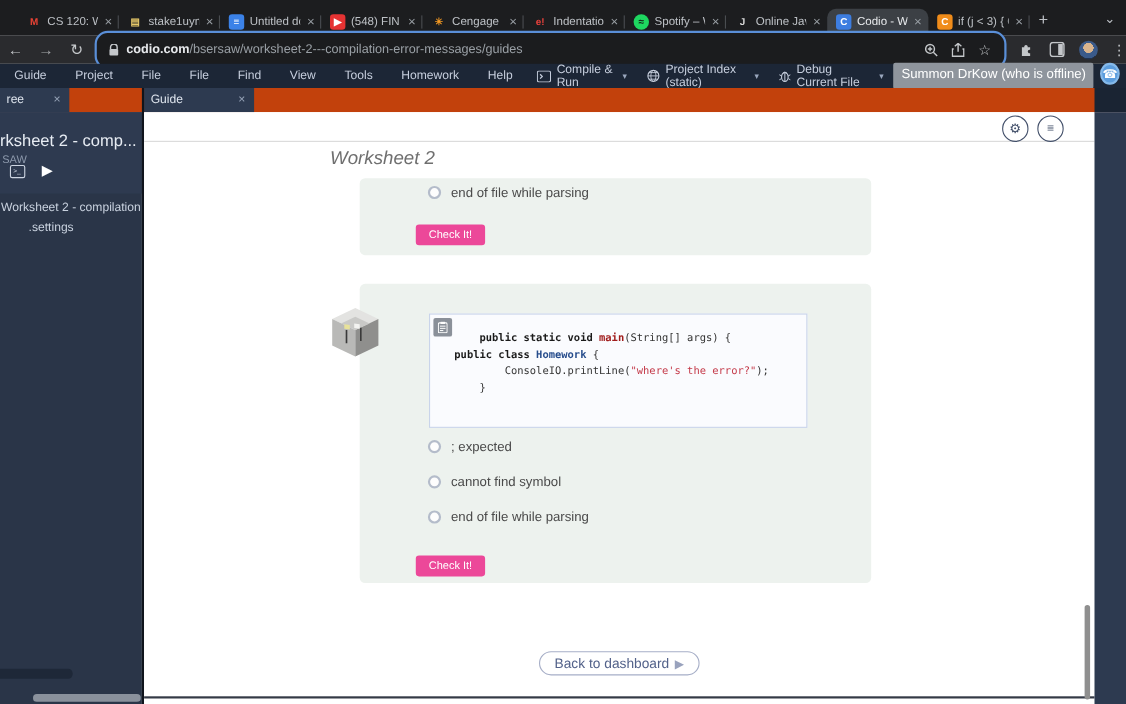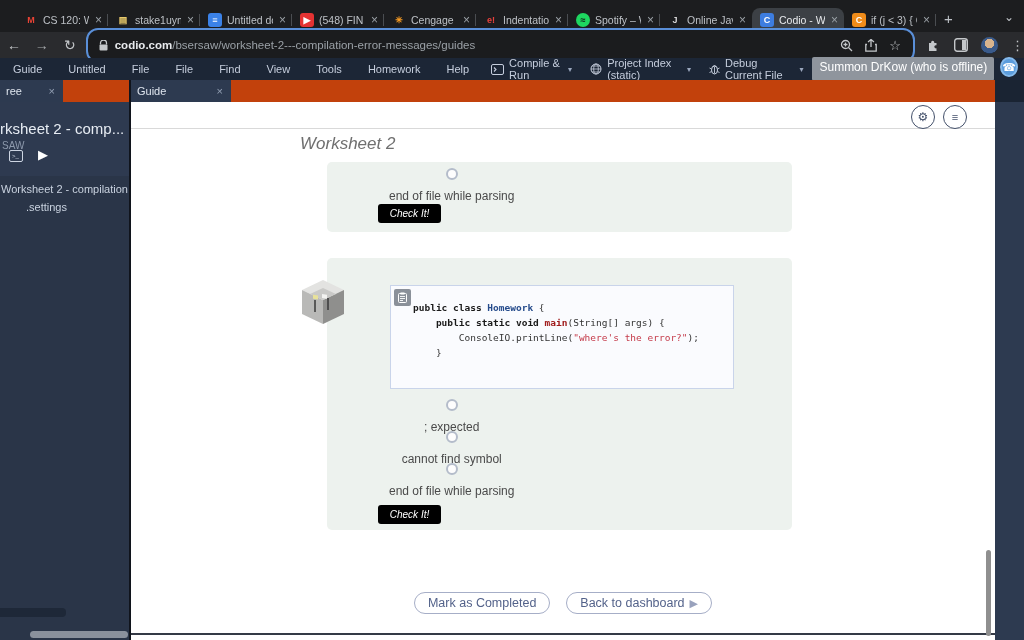--- a/index.html
+++ b/index.html
@@ -67,26 +67,26 @@
   #guide-toolbar{position:absolute;left:0;top:0;width:864px;height:27px;border-bottom:1px solid #d9d9d9;
     box-sizing:border-box;}
   .circ-btn{position:absolute;top:3px;width:24px;height:24px;border:1px solid #43506a;border-radius:50%;
     color:#43506a;display:flex;align-items:center;justify-content:center;font-size:12px;box-sizing:border-box;}
   #gear-btn{right:60px;}
   #list-btn{right:28px;font-size:11px;}
   #guide-title{position:absolute;left:169px;top:32px;font-size:17px;font-style:italic;color:#6f6f6f;}
   .card{position:absolute;left:196px;width:465px;background:#edf2ee;border-radius:5px;}
   #card1{top:60px;height:70px;}
   #card2{top:156px;height:272px;}
-  .opt-row{display:flex;align-items:center;gap:9px;height:14px;margin-bottom:18px;flex-direction:column;}
+  .opt-row{display:flex;align-items:center;gap:9px;height:14px;margin-bottom:18px;}
   .radio{width:12px;height:12px;border:2px solid #b4bcca;border-radius:50%;background:#fdfdfd;
     box-sizing:border-box;flex:0 0 12px;}
   .opt-label{font-size:12px;color:#4a4a4a;}
-  .check-btn{position:absolute;left:51px;width:63px;height:19px;background:#000000;border:none;
-    border-radius:3px;color:#fff;font-size:10px;font-family:"Liberation Sans",sans-serif;font-style:italic;}
+  .check-btn{position:absolute;left:51px;width:63px;height:19px;background:#ec4899;border:none;
+    border-radius:3px;color:#fff;font-size:10px;font-family:"Liberation Sans",sans-serif;}
   #card1 .optgroup{position:absolute;left:62px;top:6px;}
   #card1 .check-btn{top:42px;}
   #card2 .optgroup{position:absolute;left:62px;top:141px;}
   #card2 .check-btn{top:247px;}
   #codeblock{position:absolute;left:63px;top:27px;width:344px;height:104px;background:#fafbfe;
     border:1px solid #c9d4ea;box-sizing:border-box;}
   #copy-btn{position:absolute;left:3px;top:3px;width:17px;height:17px;background:#8a9099;
     border-radius:2px;display:flex;align-items:center;justify-content:center;}
   #code-lines{position:absolute;left:22px;top:14px;font-family:"DejaVu Sans Mono",monospace;
     font-size:9.5px;line-height:15px;color:#333;}
@@ -218,21 +218,21 @@
           </svg>
       </span>
       <span id="avatar"></span>
       <span id="dots">⋮</span>
     </div>
   </div>
 
   <div id="menubar">
     <div id="menu-items" style="display:flex;">
         <div class="menu-item">Guide</div>
-        <div class="menu-item">Untitled</div>
+        <div class="menu-item">Project</div>
         <div class="menu-item">File</div>
         <div class="menu-item">File</div>
         <div class="menu-item">Find</div>
         <div class="menu-item">View</div>
         <div class="menu-item">Tools</div>
         <div class="menu-item">Homework</div>
         <div class="menu-item">Help</div>
       </div>
     <div id="menubar-right">
       <div class="mb-tool">
@@ -329,22 +329,22 @@
       </div>
       <div id="codeblock">
         <div id="copy-btn">
           <svg width="9" height="11" viewBox="0 0 9 11">
               <rect x="0.5" y="1.5" width="8" height="9" rx="1" fill="none" stroke="#fff"></rect>
               <rect x="2.5" y="0.5" width="4" height="2" fill="#fff"></rect>
               <path d="M2 4.5h5 M2 6.5h5 M2 8.5h3" stroke="#fff" stroke-width="0.9"></path>
             </svg>
         </div>
         <div id="code-lines">
+            <div class="code-line"><span class="tok-pl">    </span><span class="tok-kw">public static void </span><span class="tok-fn">main</span><span class="tok-pl">(String[] args) {</span></div>
             <div class="code-line"><span class="tok-kw">public class </span><span class="tok-cls">Homework</span><span class="tok-pl"> {</span></div>
-            <div class="code-line"><span class="tok-pl">    </span><span class="tok-kw">public static void </span><span class="tok-fn">main</span><span class="tok-pl">(String[] args) {</span></div>
             <div class="code-line"><span class="tok-pl">        </span><span class="tok-pl">ConsoleIO.printLine(</span><span class="tok-str">"where's the error?"</span><span class="tok-pl">);</span></div>
             <div class="code-line"><span class="tok-pl">    }</span></div>
           </div>
       </div>
       <div class="optgroup">
           <div class="opt-row">
             <span class="radio"></span>
             <span class="opt-label">; expected</span>
           </div>
           <div class="opt-row">
@@ -354,23 +354,20 @@
           <div class="opt-row">
             <span class="radio"></span>
             <span class="opt-label">end of file while parsing</span>
           </div>
         </div>
       <button class="check-btn">Check It!</button>
     </div>
 
     <div id="guide-footer">
       <button class="pill-btn">
-        <span>Mark as Completed</span>
-      </button>
-      <button class="pill-btn">
         <span>Back to dashboard</span>
         <span class="arr">▶</span>
       </button>
     </div>
     <div id="guide-bottomline"></div>
   </div>
 
   <div id="rightstrip-top"></div>
   <div id="rightstrip"></div>
   <div id="vscroll"></div>

